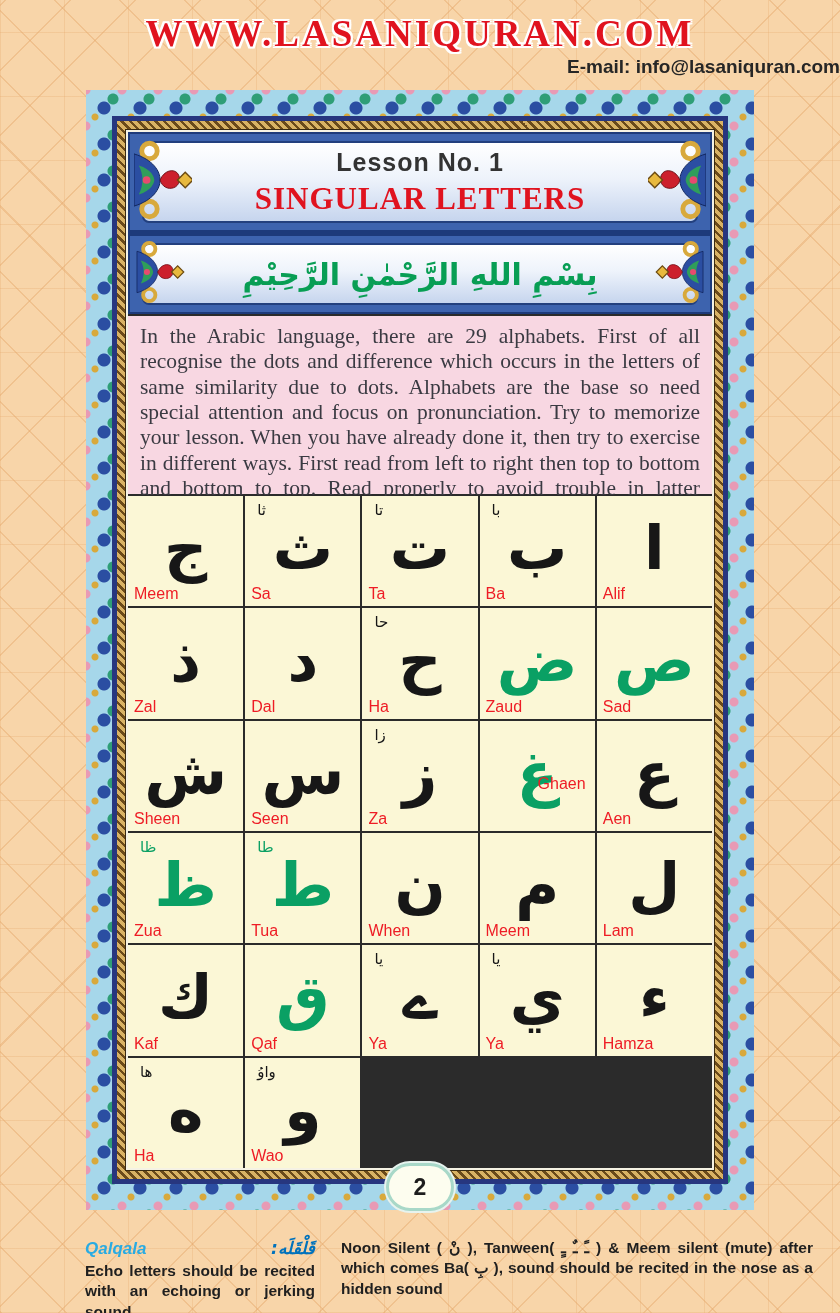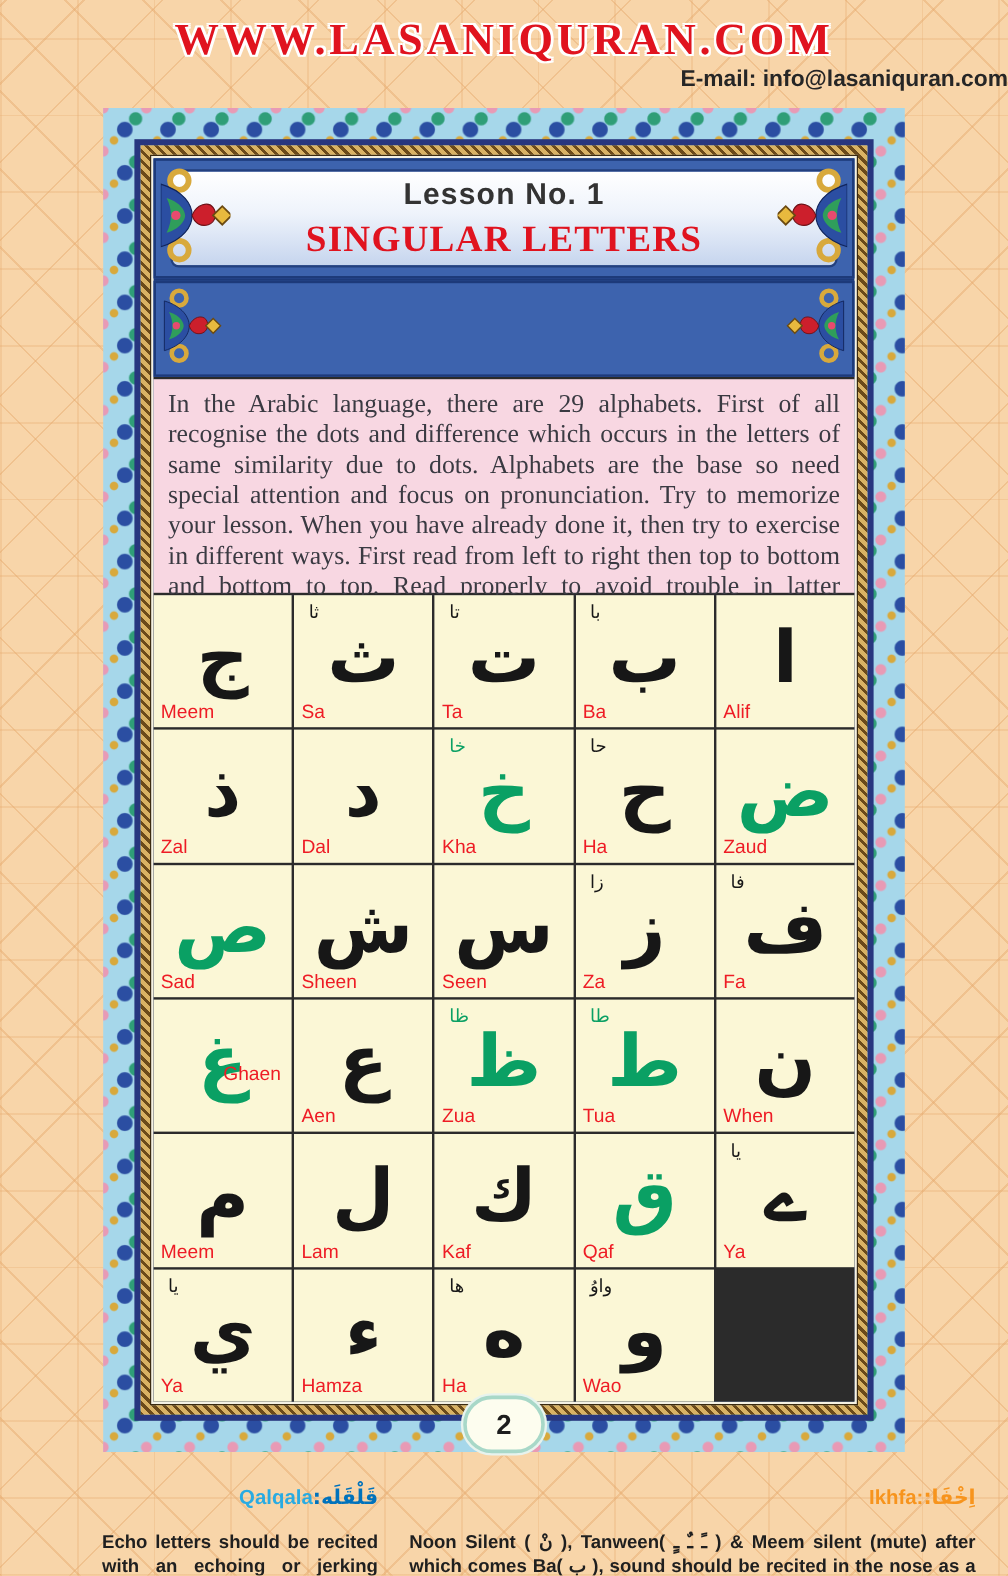--- a/index.html
+++ b/index.html
@@ -81,21 +81,21 @@
     position:absolute;left:50%;top:1163px;transform:translateX(-50%);
     width:62px;height:42px;background:#fdfdef;border:3px solid #a8d8c8;border-radius:24px;
     display:flex;align-items:center;justify-content:center;z-index:6;
     box-shadow:0 0 0 2px #e7f3ee;
   }
   .page-num{font-size:23px;font-weight:bold;color:#1d1d1d;}
   
   .footer{position:absolute;left:85px;top:1238px;width:728px;display:flex;gap:26px;}
   .fcol-left{width:230px;flex:none;}
   .fcol-right{flex:1;}
-  .fhead{display:flex;justify-content:flex-end;align-items:baseline;margin-bottom:18px;}
+  .fhead{display:flex;justify-content:space-between;align-items:baseline;margin-bottom:2px;font-style:italic;}
   .qalqala-en{color:#29abe2;font-weight:bold;font-size:17px;}
   .qalqala-ar{color:#0072bc;font-weight:bold;font-size:17px;font-family:"DejaVu Sans",sans-serif;direction:rtl;}
   .ikhfa-en{color:#f7941d;font-weight:bold;font-size:17px;}
   .ikhfa-ar{color:#f7941d;font-weight:bold;font-size:17px;font-family:"DejaVu Sans",sans-serif;direction:rtl;}
   .fbody{font-weight:bold;font-size:15.5px;line-height:1.32;color:#1f1f1f;text-align:justify;}
 </style>
 </head>
 <body>
 
 <div class="site-title">WWW.LASANIQURAN.COM</div>
@@ -151,20 +151,23 @@
         <svg width="52" height="66" viewBox="0 0 60 86">
           <circle cx="16" cy="13" r="8" fill="none" stroke="#d8a93c" stroke-width="5"></circle>
           <circle cx="16" cy="73" r="8" fill="none" stroke="#d8a93c" stroke-width="5"></circle>
           <path d="M0,16 C20,22 27,34 27,43 C27,52 20,64 0,70 Z" fill="#2b4ea2" stroke="#11255c"></path>
           <path d="M5,28 C18,32 21,40 21,43 C21,46 18,54 5,58 C10,48 10,38 5,28 Z" fill="#2f9e5b"></path>
           <circle cx="13" cy="43" r="4" fill="#e84a6f"></circle>
           <path d="M27,43 C31,33 41,31 45,36 C49,41 47,49 41,51 C35,53 29,50 27,43 Z" fill="#cc1f2c" stroke="#6e1016"></path>
           <path d="M45,43 l8,-8 8,8 -8,8 z" fill="#e8b93e" stroke="#6b4a12" stroke-width="1.5"></path>
         </svg>
       </span>
+      <div class="band-panel">
+        <div class="bismillah">بِسْمِ اللهِ الرَّحْمٰنِ الرَّحِيْمِ</div>
+      </div>
     </div>
 
     <div class="intro">In the Arabic language, there are 29 alphabets. First of all recognise the dots and difference which occurs in the letters of same similarity due to dots. Alphabets are the base so need special attention and focus on pronunciation. Try to memorize your lesson. When you have already done it, then try to exercise in different ways. First read from left to right then top to bottom and bottom to top. Read properly to avoid trouble in latter lessons.</div>
 
     <div class="grid">
       <div class="cell" data-color="black">
               <span class="letter">ج</span>
               <span class="cell-label">Meem</span>
             </div>
       <div class="cell" data-color="black">
@@ -188,25 +191,20 @@
             </div>
 
       <div class="cell" data-color="black">
               <span class="letter">ذ</span>
               <span class="cell-label">Zal</span>
             </div>
       <div class="cell" data-color="black">
               <span class="letter">د</span>
               <span class="cell-label">Dal</span>
             </div>
-      <div class="cell" data-color="green">
-              <span class="ann">خا</span>
-              <span class="letter">خ</span>
-              <span class="cell-label">Kha</span>
-            </div>
       <div class="cell" data-color="black">
               <span class="ann">حا</span>
               <span class="letter">ح</span>
               <span class="cell-label">Ha</span>
             </div>
 
       <div class="cell" data-color="green">
               <span class="letter">ض</span>
               <span class="cell-label">Zaud</span>
             </div>
@@ -221,25 +219,20 @@
       <div class="cell" data-color="black">
               <span class="letter">س</span>
               <span class="cell-label">Seen</span>
             </div>
       <div class="cell" data-color="black">
               <span class="ann">زا</span>
               <span class="letter">ز</span>
               <span class="cell-label">Za</span>
             </div>
 
-      <div class="cell" data-color="black">
-              <span class="ann">فا</span>
-              <span class="letter">ف</span>
-              <span class="cell-label">Fa</span>
-            </div>
       <div class="cell" data-color="green">
               <span class="letter">غ</span>
               <span class="cell-label label-mid">Ghaen</span>
             </div>
       <div class="cell" data-color="black">
               <span class="letter">ع</span>
               <span class="cell-label">Aen</span>
             </div>
       <div class="cell" data-color="green">
               <span class="ann">ظا</span>
@@ -310,19 +303,15 @@
 
 <div class="footer">
   <div class="fcol-left">
     <div class="fhead">
       <span class="qalqala-en">Qalqala</span>
       <span class="qalqala-ar">قَلْقَلَه:</span>
     </div>
     <div class="fbody">Echo letters should be recited with an echoing or jerking sound</div>
   </div>
   <div class="fcol-right">
-    <div class="fhead">
-      <span class="ikhfa-en">Ikhfa:</span>
-      <span class="ikhfa-ar">اِخْفَا:</span>
-    </div>
     <div class="fbody">Noon Silent ( نْ ), Tanween( ـً ـٌ ـٍ ) &amp; Meem silent (mute) after which comes Ba( بِ ), sound should be recited in the nose as a hidden sound</div>
   </div>
 </div>
 
 </body></html>

